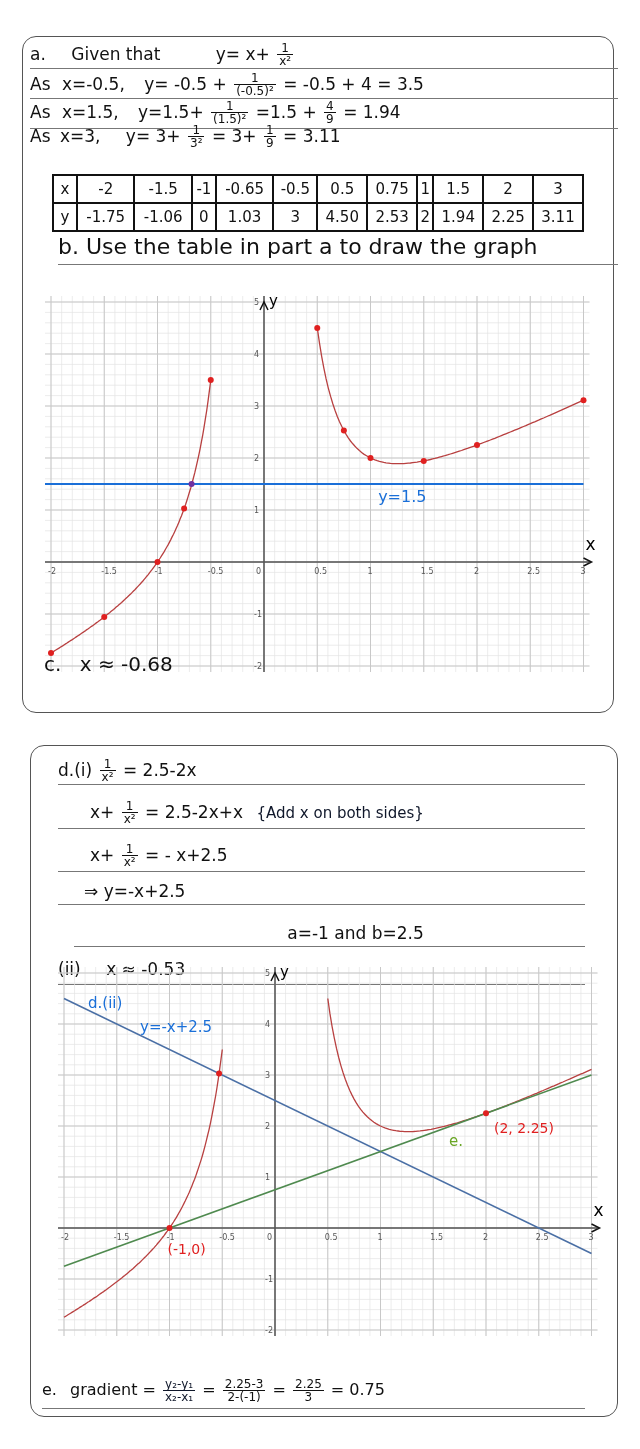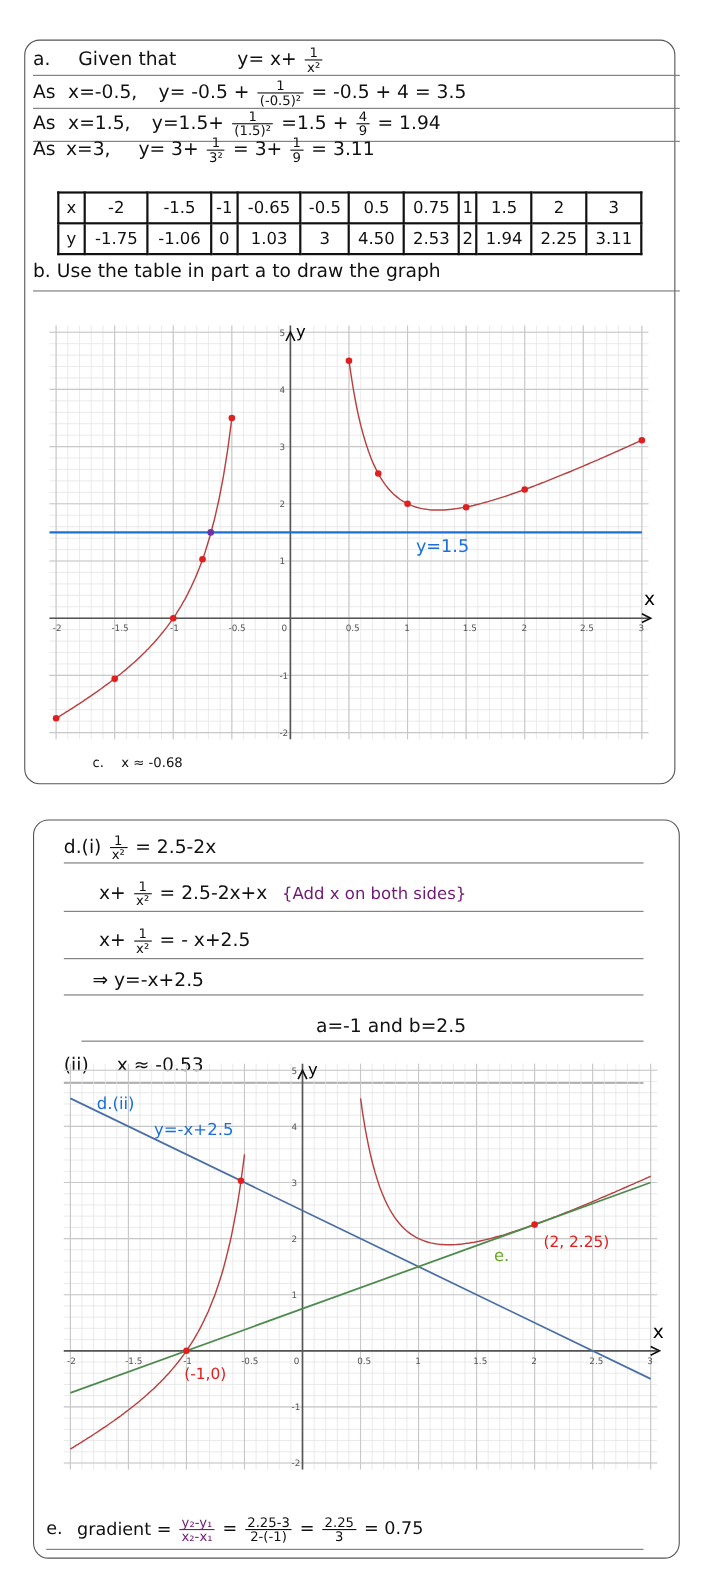--- a/index.html
+++ b/index.html
@@ -4,21 +4,21 @@
 <style>
   html, body { margin:0; padding:0; background:#ffffff; }
   body { width:640px; height:1449px; position:relative; overflow:hidden;
          font-family:"DejaVu Sans", sans-serif; color:#111; }
   .card { position:absolute; background:#fff; border:1.5px solid #555; border-radius:14px; }
   #card1 { left:22px; top:36px; width:590px; height:675px; }
   #card2 { left:30px; top:745px; width:586px; height:670px; }
   .line { position:absolute; left:30px; right:22px; border-bottom:1px solid #777;
           font-family:"DejaVu Sans", sans-serif; font-size:17px; line-height:22px;
           white-space:nowrap; }
-  .red { color:#701a75; }
+  .red { color:#0f172a; }
   .frac { display:inline-block; vertical-align:middle; text-align:center; font-size:12px; line-height:12px; margin:0 2px; }
   .frac .num { display:block; border-bottom:1.5px solid currentColor; padding:0 2px; }
   .frac .den { display:block; padding:0 2px; }
   table.vals { position:absolute; left:32px; top:138px; border-collapse:collapse;
                font-size:15px; width:552px; }
   table.vals td { border:2px solid #111; height:26px; text-align:center; padding:0; }
   svg { position:absolute; }
   .tick { font-size:8px; fill:#555; font-family:"DejaVu Sans", sans-serif; }
   .hand { font-family:"DejaVu Sans", sans-serif; }
 </style>
@@ -94,21 +94,21 @@
     <td>4.50</td>
     <td>2.53</td>
     <td>2</td>
     <td>1.94</td>
     <td>2.25</td>
     <td>3.11</td>
   </tr>
 </tbody>
   </table>
 
-<div class="line" style="top:236px;height:28px;font-size:17px;">
+<div class="line" style="top:236px;height:28px;font-size:22px;margin-left:28px;">
   <span>b.</span>
   <span>Use the table in part a to draw the graph</span>
 </div>
 
 <svg id="graph1" width="640" height="440" style="left:0;top:270px;">
     <line x1="51" x2="51" y1="26" y2="402" stroke="#e4e4e4" stroke-width="0.7"></line>
     <line x1="61.650000000000006" x2="61.650000000000006" y1="26" y2="402" stroke="#e4e4e4" stroke-width="0.7"></line>
     <line x1="72.30000000000001" x2="72.30000000000001" y1="26" y2="402" stroke="#e4e4e4" stroke-width="0.7"></line>
     <line x1="82.95000000000002" x2="82.95000000000002" y1="26" y2="402" stroke="#e4e4e4" stroke-width="0.7"></line>
     <line x1="93.60000000000005" x2="93.60000000000005" y1="26" y2="402" stroke="#e4e4e4" stroke-width="0.7"></line>
@@ -248,21 +248,21 @@
     <circle cx="317.25" cy="58" r="3" fill="#e02020"></circle>
     <circle cx="343.875" cy="160.44" r="3" fill="#e02020"></circle>
     <circle cx="370.5" cy="188" r="3" fill="#e02020"></circle>
     <circle cx="423.75" cy="191.12" r="3" fill="#e02020"></circle>
     <circle cx="477" cy="175" r="3" fill="#e02020"></circle>
     <circle cx="583.5" cy="130.28" r="3" fill="#e02020"></circle>
     <circle cx="191.57999999999998" cy="214" r="3" fill="#7030a0"></circle>
     <text x="378.15" y="231.6" fill="#1a6fd8" font-size="16" class="hand">y=1.5</text>
   </svg>
 
-<div style="position:absolute;left:44px;top:686px;font-size:12px;margin-left:40px;">
+<div style="position:absolute;left:44px;top:652px;font-size:20px;">
   <span>c.</span>
   <span style="margin-left:12px;">x ≈ -0.68</span>
 </div>
 
 <div id="card2" class="card"></div>
 
 <div class="line" style="top:758px;left:58px;right:55px;height:26px;">
   <span>d.(i)</span>
   <span class="frac"><span class="num">1</span><span class="den">x²</span></span>
   <span>= 2.5-2x</span>

